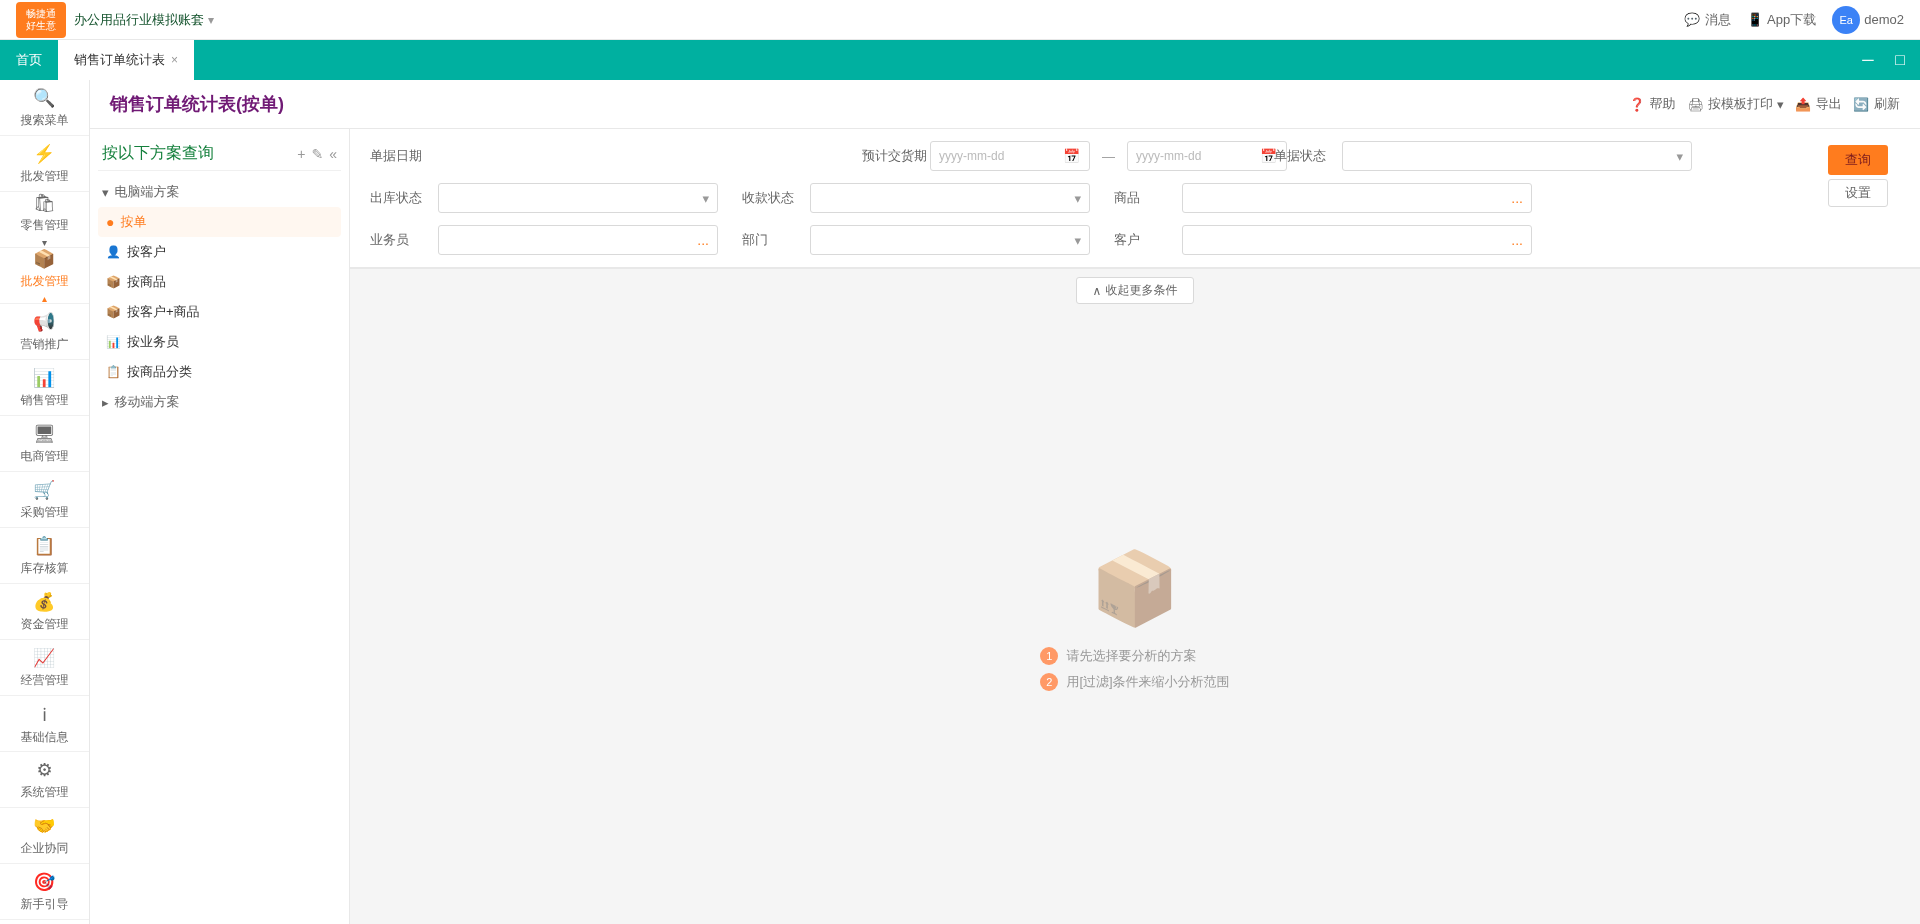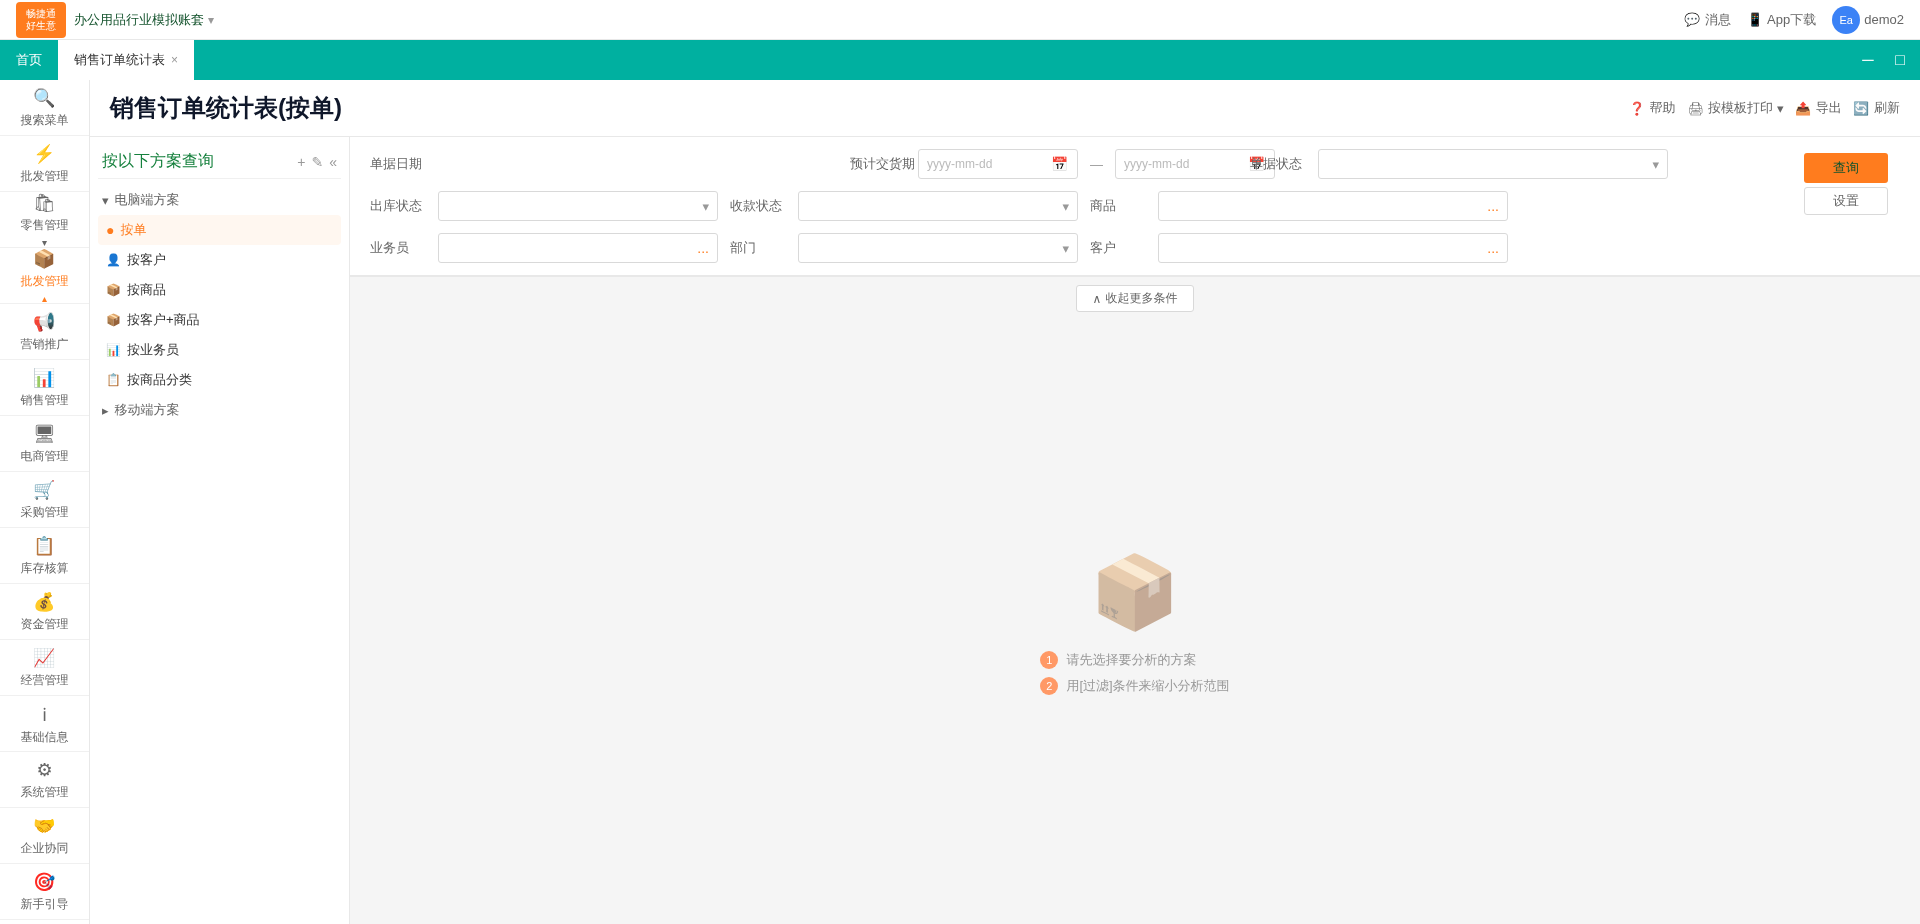--- a/index.html
+++ b/index.html
@@ -35,21 +35,21 @@
     .sidebar-item.active { color: #ff7c1e; }
     .sidebar-item .icon { font-size: 18px; }
     .sidebar-item .label { font-size: 12px; }
     .sidebar-item .arrow { font-size: 10px; }
 
     
     .content { flex: 1; display: flex; flex-direction: column; overflow: hidden; background: #f5f5f5; }
 
     
     .page-header { background: #fff; padding: 12px 20px; display: flex; align-items: center; justify-content: space-between; border-bottom: 1px solid #e8e8e8; flex-shrink: 0; }
-    .page-title { font-size: 24px; font-weight: bold; color: #0f172a; }
+    .page-title { font-size: 18px; font-weight: bold; color: #701a75; }
     .page-actions { display: flex; align-items: center; gap: 12px; color: #666; font-size: 13px; }
     .page-action-btn { display: flex; align-items: center; gap: 4px; cursor: pointer; color: #666; }
 
     
     .tree-panel { width: 260px; background: #fff; border-right: 1px solid #e8e8e8; flex-shrink: 0; padding: 8px; }
     .tree-panel-header { display: flex; align-items: center; justify-content: space-between; padding: 6px 4px; border-bottom: 1px solid #f0f0f0; margin-bottom: 6px; }
     .tree-panel-title { font-size: 16px; color: #15803d; }
     .tree-panel-actions { display: flex; gap: 6px; }
     .tree-action { color: #999; cursor: pointer; font-size: 14px; }
     .tree-item { display: flex; align-items: center; padding: 6px 8px; cursor: pointer; border-radius: 4px; gap: 6px; font-size: 13px; color: #333; }
@@ -57,42 +57,42 @@
     .tree-item .tree-icon { font-size: 14px; color: #999; }
     .tree-item .tree-icon.orange { color: #ff7c1e; }
     .tree-item-label { font-size: 13px; }
     .tree-group-header { display: flex; align-items: center; gap: 6px; padding: 6px 4px; color: #666; font-size: 13px; cursor: pointer; }
 
     
     .filter-right { flex: 1; display: flex; flex-direction: column; overflow: hidden; }
 
     
     .filter-form { background: #fff; padding: 12px 20px; flex-shrink: 0; border-bottom: 1px solid #e8e8e8; }
-    .filter-row { display: flex; align-items: center; margin-bottom: 12px; }
+    .filter-row { display: flex; align-items: center; gap: 12px; margin-bottom: 12px; }
     .filter-row:last-child { margin-bottom: 0; }
     .filter-label { color: #666; font-size: 13px; white-space: nowrap; min-width: 60px; }
     .filter-date-group { display: flex; align-items: center; gap: 6px; }
     .date-btn { padding: 3px 8px; font-size: 12px; border: 1px solid #d9d9d9; border-radius: 3px; cursor: pointer; color: #666; background: #fff; }
     .date-btn.active { background: #ff7c1e; color: #fff; border-color: #ff7c1e; }
     .filter-select { height: 30px; border: 1px solid #d9d9d9; border-radius: 3px; padding: 0 8px; font-size: 13px; color: #333; background: #fff; min-width: 200px; display: flex; align-items: center; justify-content: space-between; cursor: pointer; }
     .filter-select-wide { min-width: 350px; }
     .filter-separator { color: #999; margin: 0 4px; }
     .date-input { height: 30px; border: 1px solid #d9d9d9; border-radius: 3px; padding: 0 8px 0 8px; font-size: 13px; color: #bbb; background: #fff; min-width: 160px; display: flex; align-items: center; justify-content: space-between; }
     .calendar-icon { color: #bbb; font-size: 14px; }
     .ellipsis-btn { color: #ff7c1e; font-size: 14px; cursor: pointer; }
 
     .filter-row-item { display: flex; align-items: center; gap: 8px; flex: 1; }
 
     
     .collapse-bar { background: #f5f5f5; padding: 8px; display: flex; align-items: center; justify-content: center; cursor: pointer; border-top: 1px solid #e8e8e8; }
     .collapse-btn { display: flex; align-items: center; gap: 4px; color: #666; font-size: 12px; padding: 4px 16px; border: 1px solid #d9d9d9; border-radius: 3px; background: #fff; cursor: pointer; }
 
     
     .action-btns { display: flex; flex-direction: column; gap: 4px; padding: 0 12px; flex-shrink: 0; }
-    .btn-query { background: #ff7c1e; color: #14532d; border: none; border-radius: 3px; padding: 6px 29px; font-size: 13px; cursor: pointer; white-space: nowrap; }
+    .btn-query { background: #ff7c1e; color: #7f1d1d; border: none; border-radius: 3px; padding: 6px 17px; font-size: 13px; cursor: pointer; white-space: nowrap; }
     .btn-setting { background: #fff; color: #666; border: 1px solid #d9d9d9; border-radius: 3px; padding: 4px 16px; font-size: 13px; cursor: pointer; white-space: nowrap; }
 
     
     .empty-state { flex: 1; display: flex; flex-direction: column; align-items: center; justify-content: center; gap: 16px; }
     .empty-tips { display: flex; flex-direction: column; gap: 8px; }
     .empty-tip { display: flex; align-items: center; gap: 8px; color: #999; font-size: 13px; }
     .tip-num { width: 18px; height: 18px; border-radius: 50%; background: #ff9966; color: #fff; font-size: 11px; display: flex; align-items: center; justify-content: center; flex-shrink: 0; }
 
     .filter-content-wrapper { display: flex; flex: 1; overflow: hidden; }
   </style>

